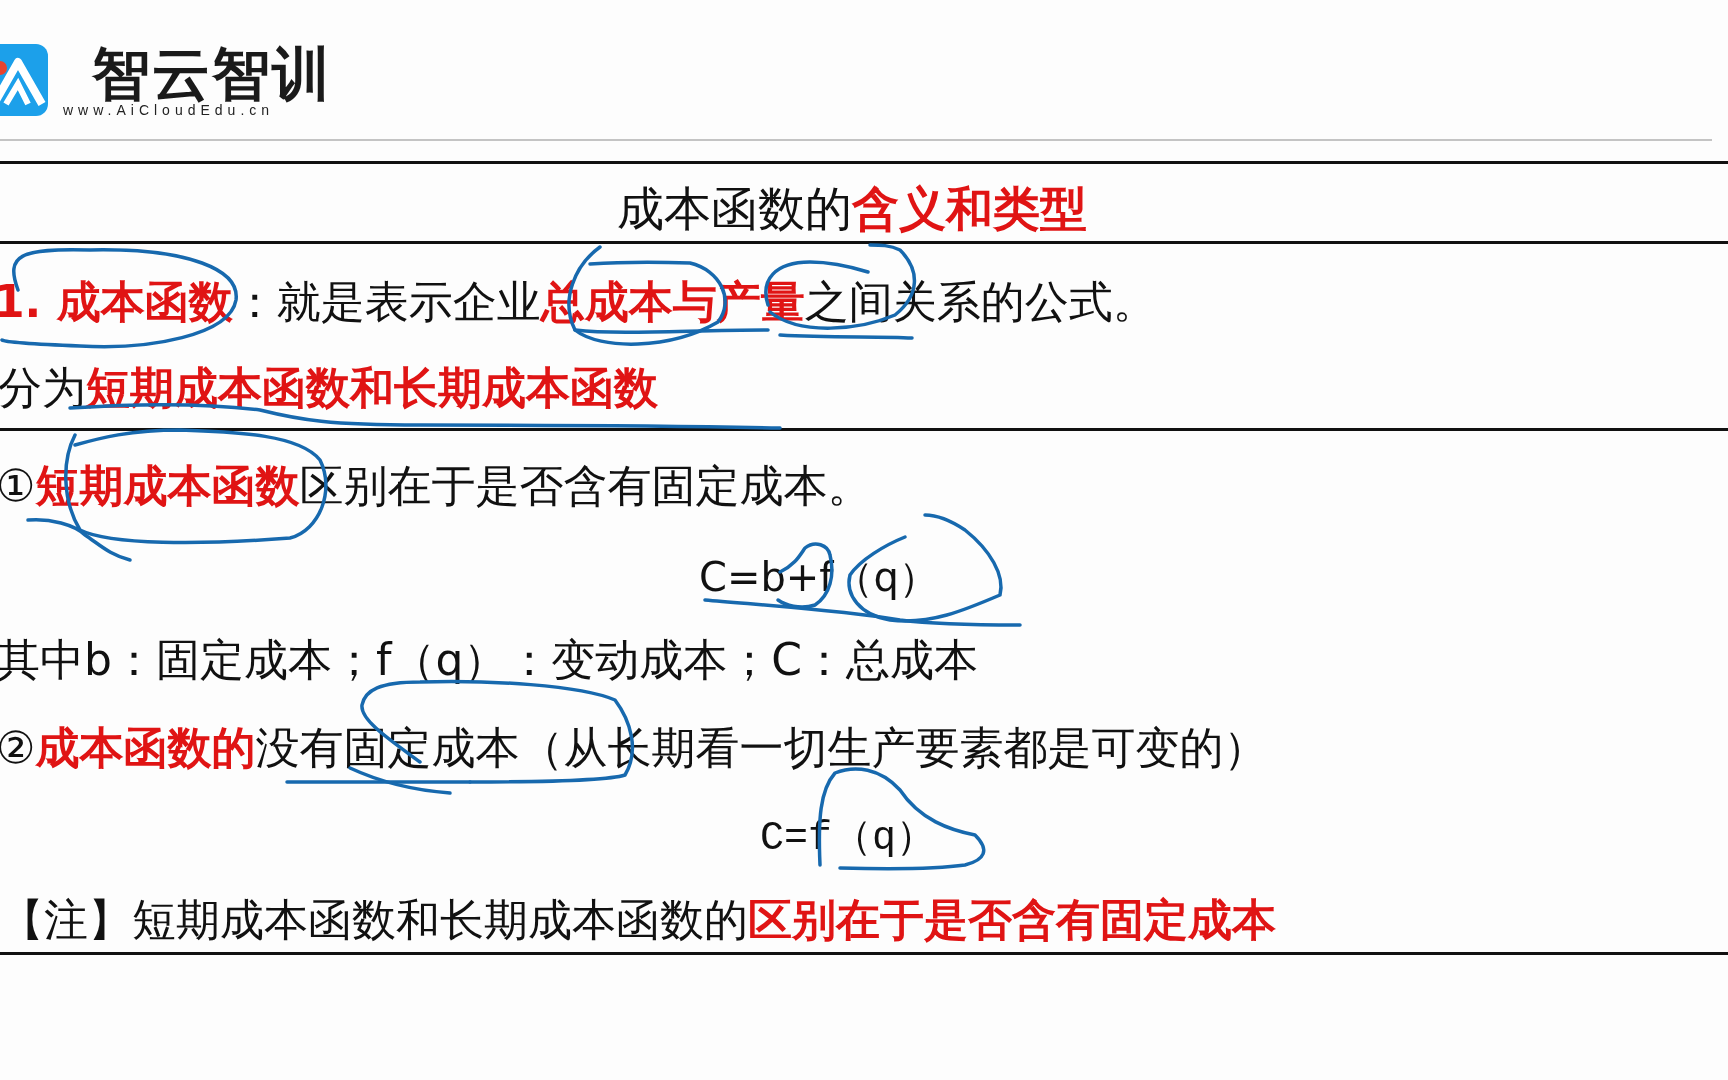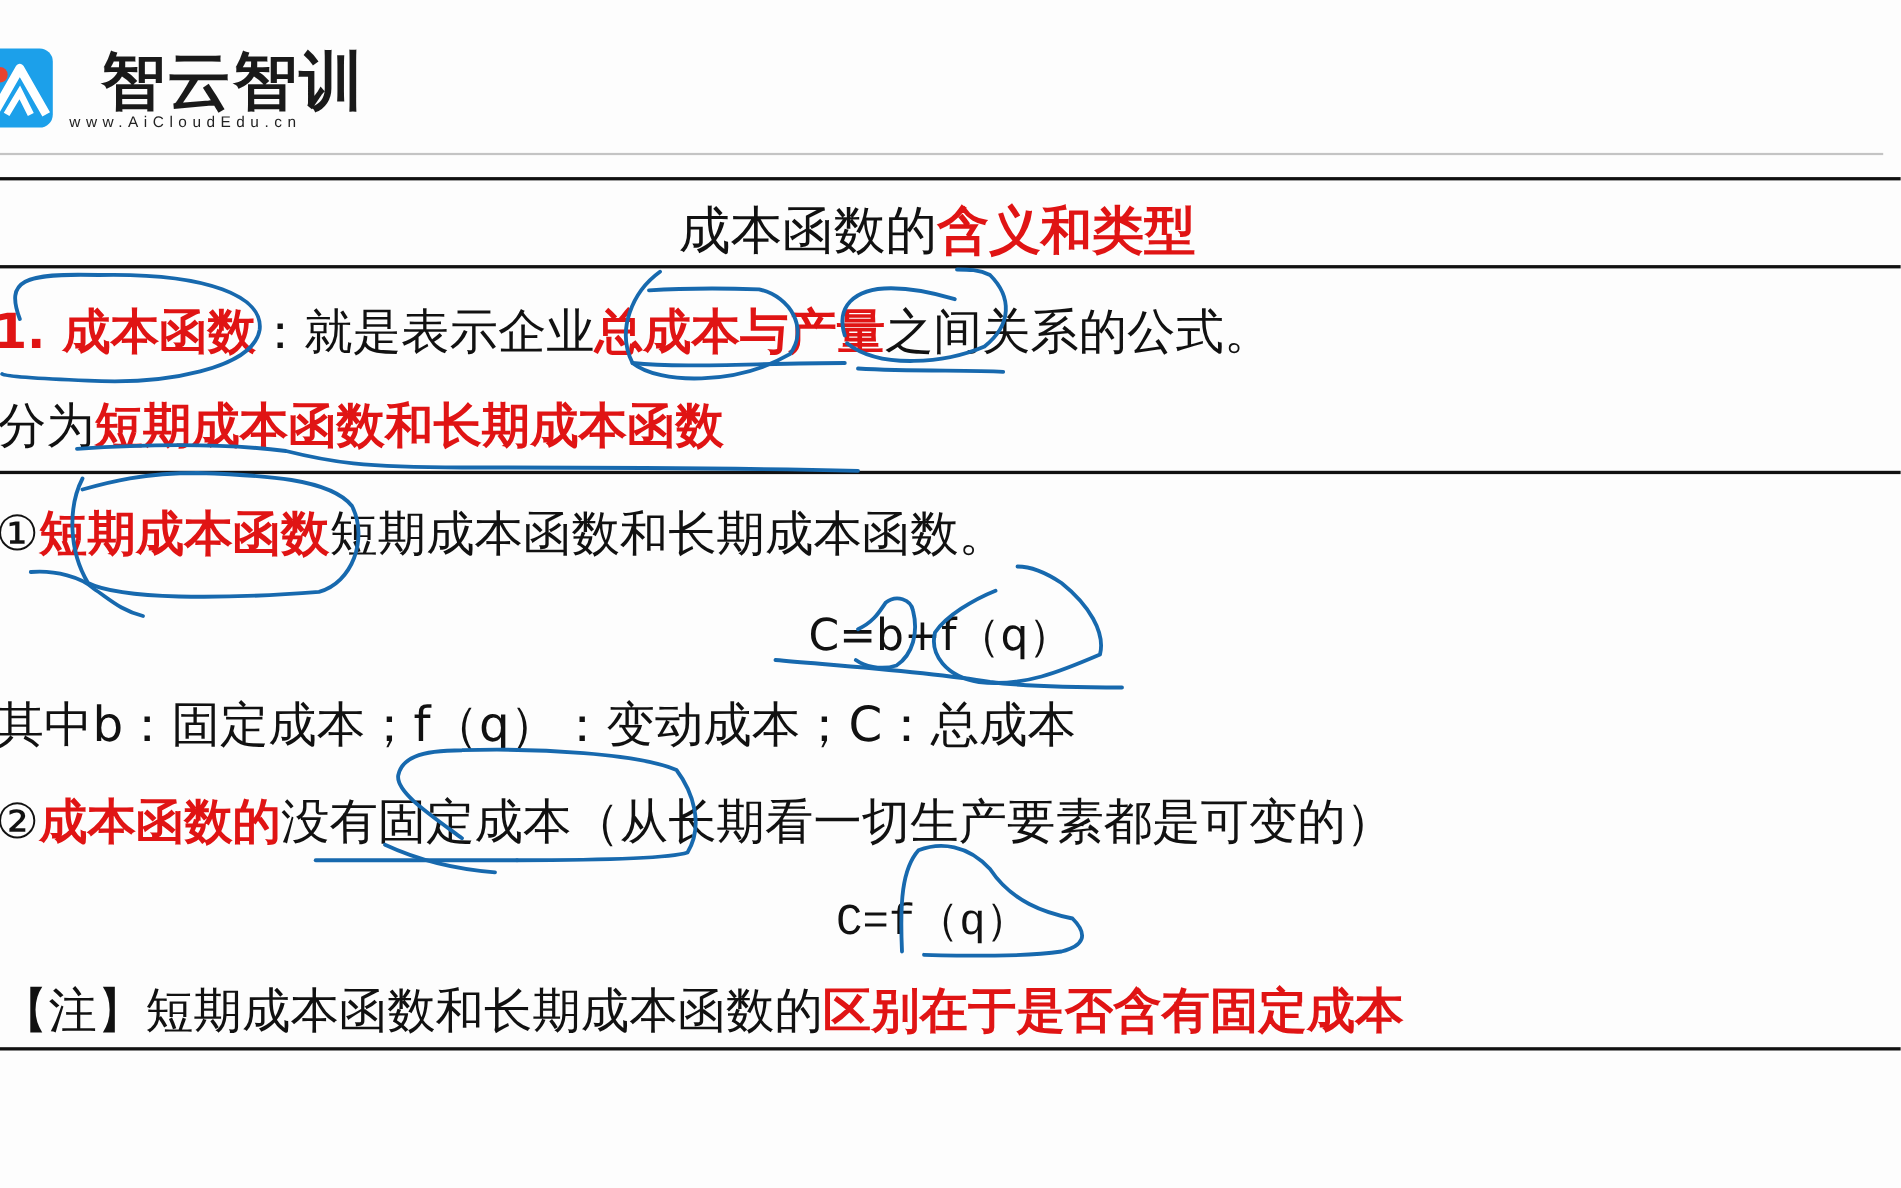--- a/index.html
+++ b/index.html
@@ -57,23 +57,23 @@
   <span class="red">1. 成本函数</span><span>：就是表示企业</span><span class="red">总成本与产量</span><span>之间关系的公式。</span>
 </div>
 
 <div class="abs row" style="left:-2px; top:362px;">
   <span>分为</span><span class="red">短期成本函数和长期成本函数</span>
 </div>
 
 <div class="hr-black" style="top:428px"></div>
 
 <div class="abs row" style="left:-4px; top:460px;">
-  <span>①</span><span class="red">短期成本函数</span><span>短期成本函数和长期成本函数。</span>
+  <span>①</span><span class="red">短期成本函数</span><span>区别在于是否含有固定成本。</span>
 </div>
-<div class="abs formula" style="left:735px; top:550px;">C=b+f（q）</div>
+<div class="abs formula" style="left:699px; top:550px;">C=b+f（q）</div>
 
 <div class="abs row" style="left:-4px; top:634px;">其中b：固定成本；f（q）：变动成本；C：总成本</div>
 
 <div class="abs row" style="left:-4px; top:722px;">
   <span>②</span><span class="red">成本函数的</span><span>没有固定成本（从长期看一切生产要素都是可变的）</span>
 </div>
 <div class="abs formula" style="left:760px; top:808px;font-family:Liberation Mono, monospace;">C=f（q）</div>
 
 <div class="abs row" style="left:0px; top:894px;">
   <span>【注】短期成本函数和长期成本函数的</span><span class="red">区别在于是否含有固定成本</span>

